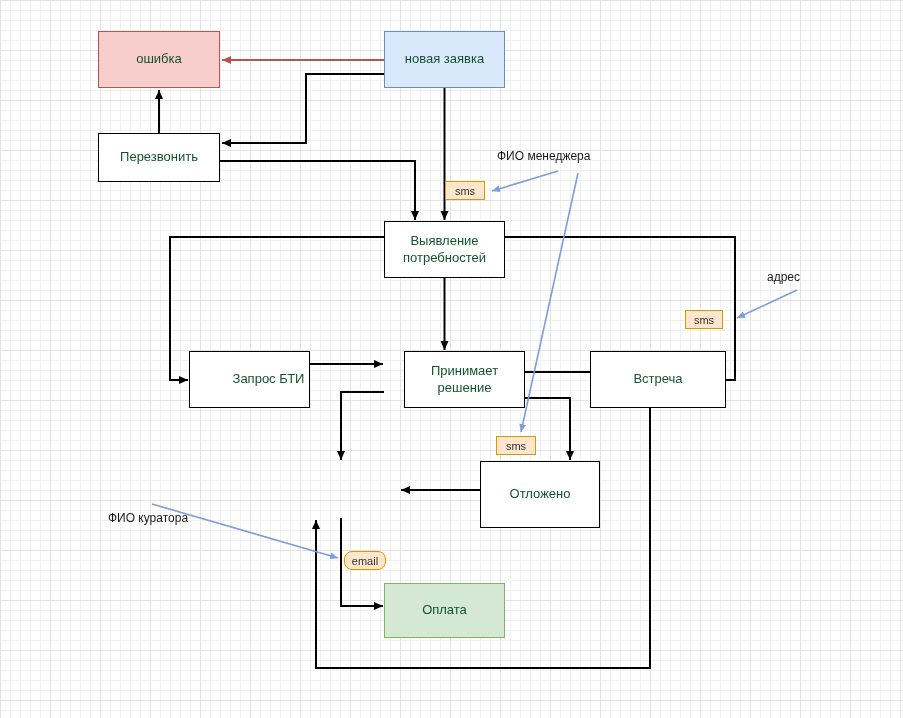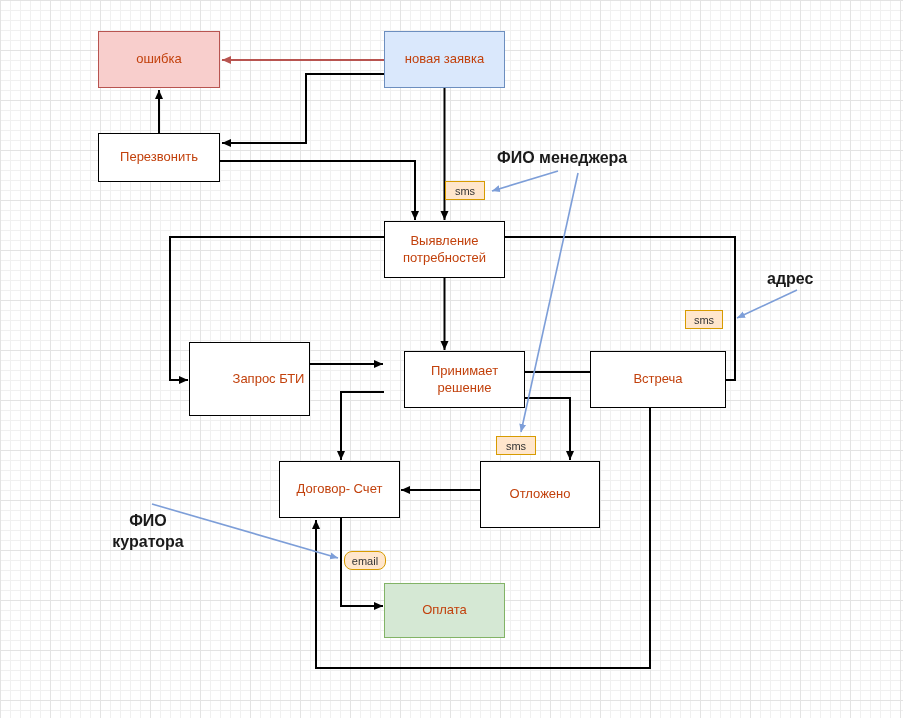--- a/index.html
+++ b/index.html
@@ -19,37 +19,37 @@
     background-size: 50px 50px, 50px 50px, 10px 10px, 10px 10px;
   }
   svg.edges { position: absolute; left: 0; top: 0; z-index: 1; pointer-events: none; }
   .edge       { fill: none; stroke: #000000; stroke-width: 2; }
   .edge-red   { fill: none; stroke: #b85450; stroke-width: 2; }
   .edge-blue  { fill: none; stroke: #7d9ed8; stroke-width: 1.6; }
 
   .node {
     position: absolute; z-index: 2;
     display: flex; align-items: center; justify-content: center;
-    text-align: center; font-size: 13px; color: #c2410c;
+    text-align: center; font-size: 13px; color: #14532d;
     box-sizing: border-box; line-height: 1.25; padding: 2px;
   }
   .node-white { background: #ffffff; border: 1px solid #000000; }
   .node-blue  { background: #dae8fc; border: 1px solid #6c8ebf; }
   .node-red   { background: #f8cecc; border: 1px solid #b85450; }
   .node-green { background: #d5e8d4; border: 1px solid #82b366; }
 
   .badge {
     position: absolute; z-index: 3;
     display: flex; align-items: center; justify-content: center;
     background: #ffe6cc; border: 1px solid #d79b00;
     font-size: 11px; color: #333333; box-sizing: border-box; text-align: center;
   }
   .ann {
     position: absolute; z-index: 2;
-    font-size: 16px; color: #1a1a1a; white-space: nowrap; font-weight: bold;
+    font-size: 12px; color: #1a1a1a; white-space: nowrap;
   }
   .ann-wrap { white-space: normal; text-align: center; line-height: 1.3; margin-top: 44px; }
 </style>
 </head>
 <body>
 
 <div class="canvas">
 
   <svg class="edges" width="903" height="718">
     <defs>
@@ -96,35 +96,32 @@
   </div>
 
   <div class="node node-white" style="left:98px;top:133px;width:122px;height:49px;">
     <span>Перезвонить</span>
   </div>
 
   <div class="node node-white" style="left:384px;top:221px;width:121px;height:57px;">
     <span>Выявление потребностей</span>
   </div>
 
-  <div class="node node-white" style="left:189px;top:342px;width:121px;height:74px;padding-left:40px;">
+  <div class="node node-white" style="left:189px;top:351px;width:121px;height:57px;padding-left:40px;">
     <span>Запрос БТИ</span>
   </div>
 
   <div class="node node-white" style="left:404px;top:351px;width:121px;height:57px;">
     <span>Принимает решение</span>
   </div>
 
   <div class="node node-white" style="left:590px;top:351px;width:136px;height:57px;">
     <span>Встреча</span>
   </div>
 
-  <div class="node node-white" style="left:279px;top:461px;width:121px;height:57px;">
-    <span>Договор- Счет</span>
-  </div>
 
   <div class="node node-white" style="left:480px;top:461px;width:120px;height:67px;">
     <span>Отложено</span>
   </div>
 
   <div class="node node-green" style="left:384px;top:583px;width:121px;height:55px;">
     <span>Оплата</span>
   </div>
 
 

